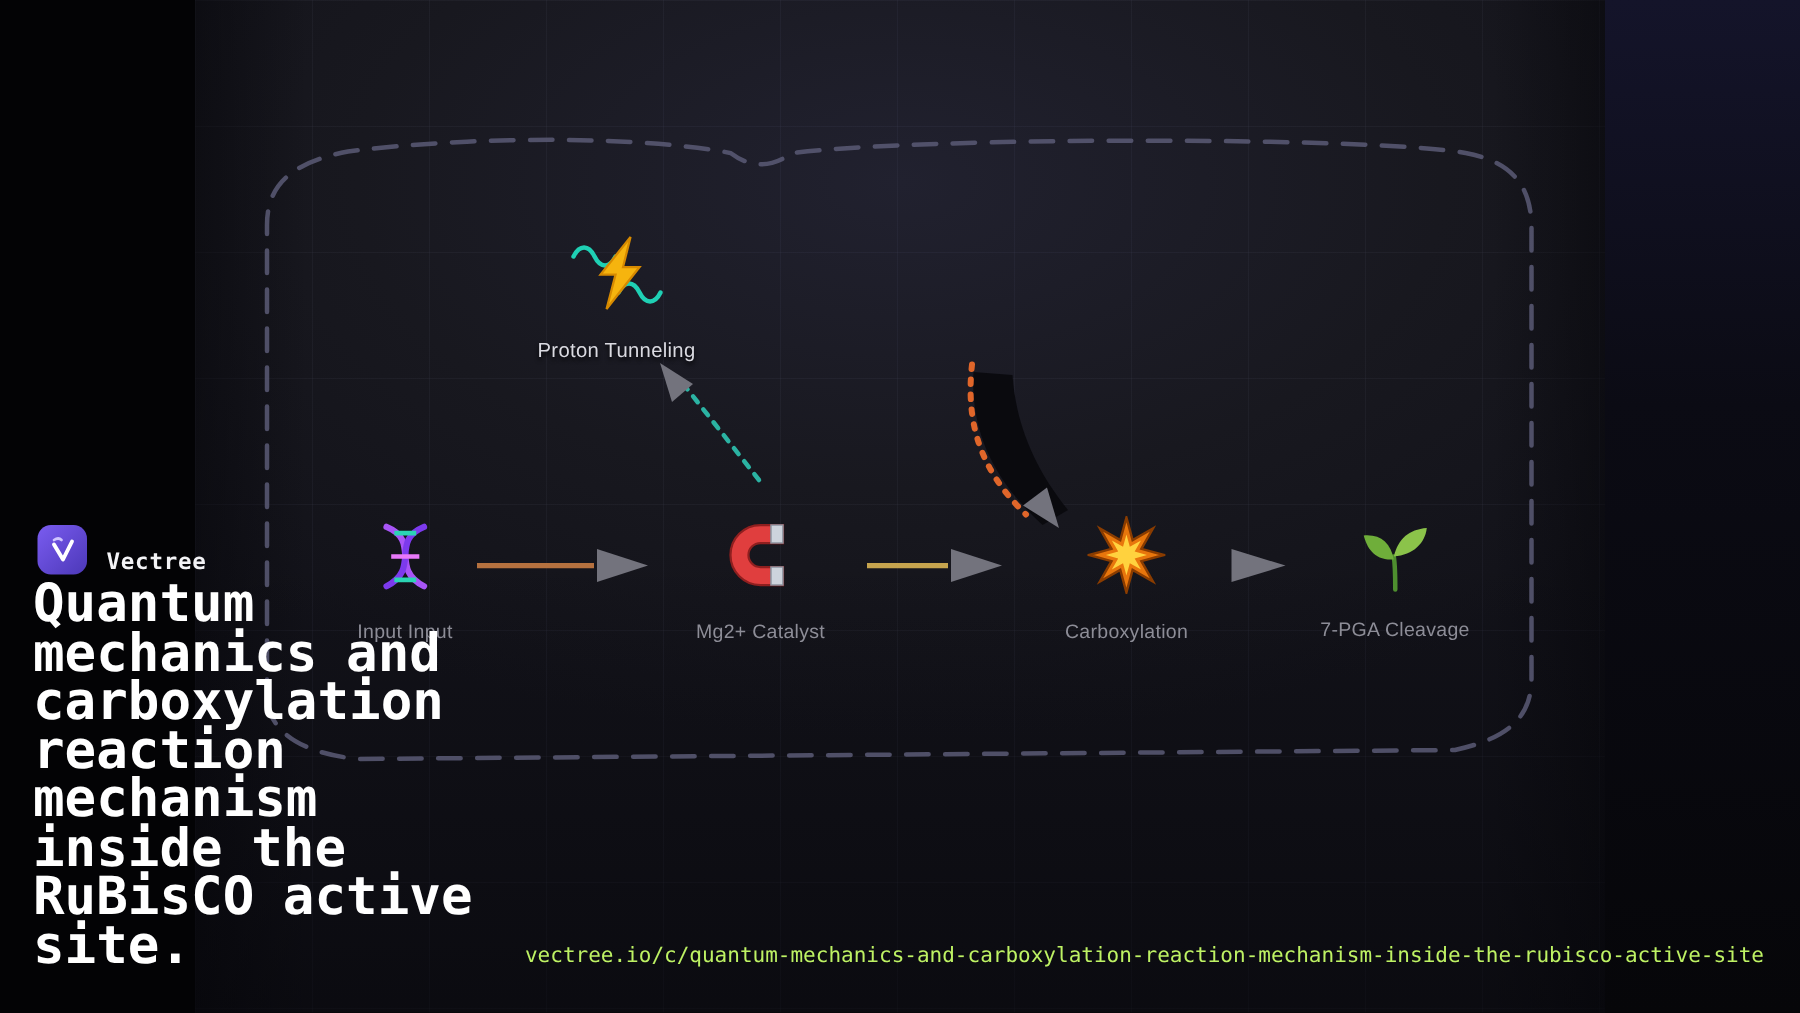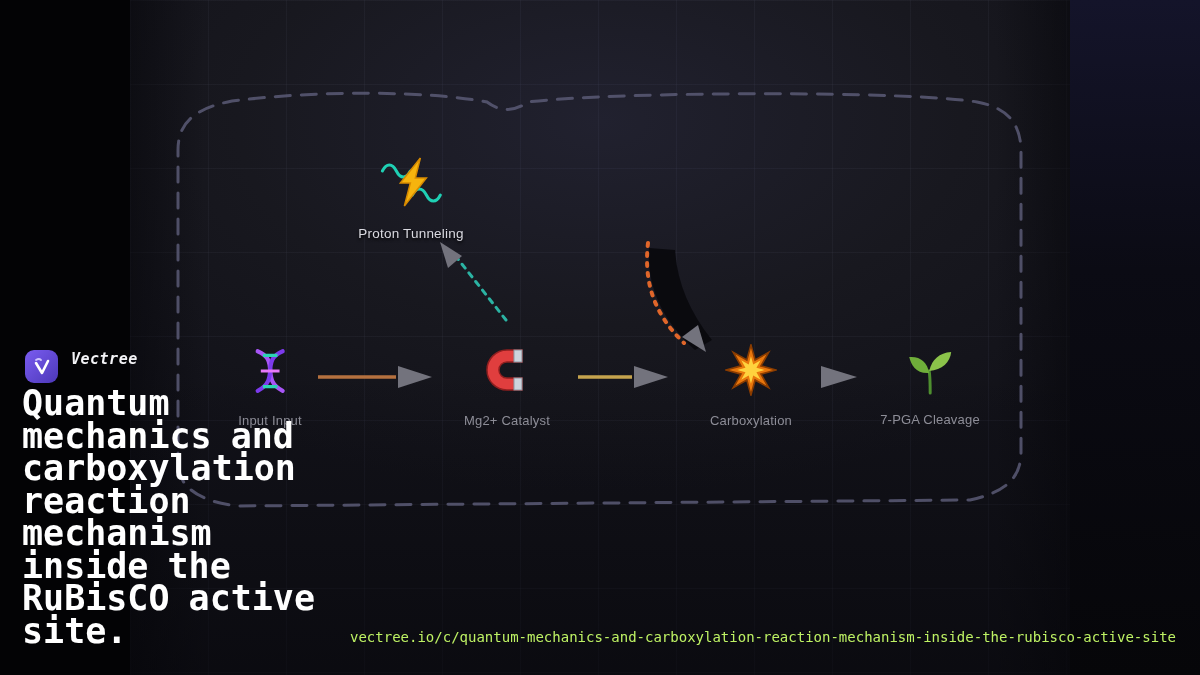--- a/index.html
+++ b/index.html
@@ -53,21 +53,21 @@
   .node .lbl {
     display:block; margin-top:17px;
     font-family:"Liberation Sans","DejaVu Sans",sans-serif;
     font-size:13px; color:#8d8d97; letter-spacing:0.2px;
   }
   .node.aux .lbl {
     color:#dadae1; font-size:13.5px;
     text-shadow:0 2px 3px rgba(0,0,0,0.85);
   }
 
-  .brand { position:absolute; left:25px; top:350px; display:flex; align-items:flex-start; gap:13px;font-style:italic; }
+  .brand { position:absolute; left:25px; top:350px; display:flex; align-items:flex-end; gap:13px; }
   .brand .logo {
     width:33px; height:33px; border-radius:9px;
     background:linear-gradient(135deg,#7a5cf0 0%, #4c38b8 100%);
     display:flex; align-items:center; justify-content:center;
   }
   .brand .name {
     font-size:15px; font-weight:bold; color:#f3f3f6; letter-spacing:0.5px;
   }
 
   .headline {

